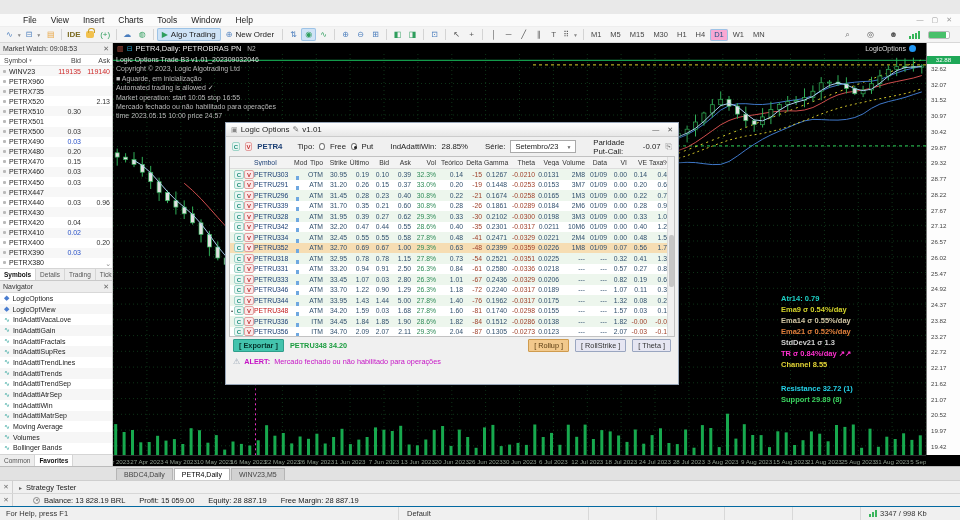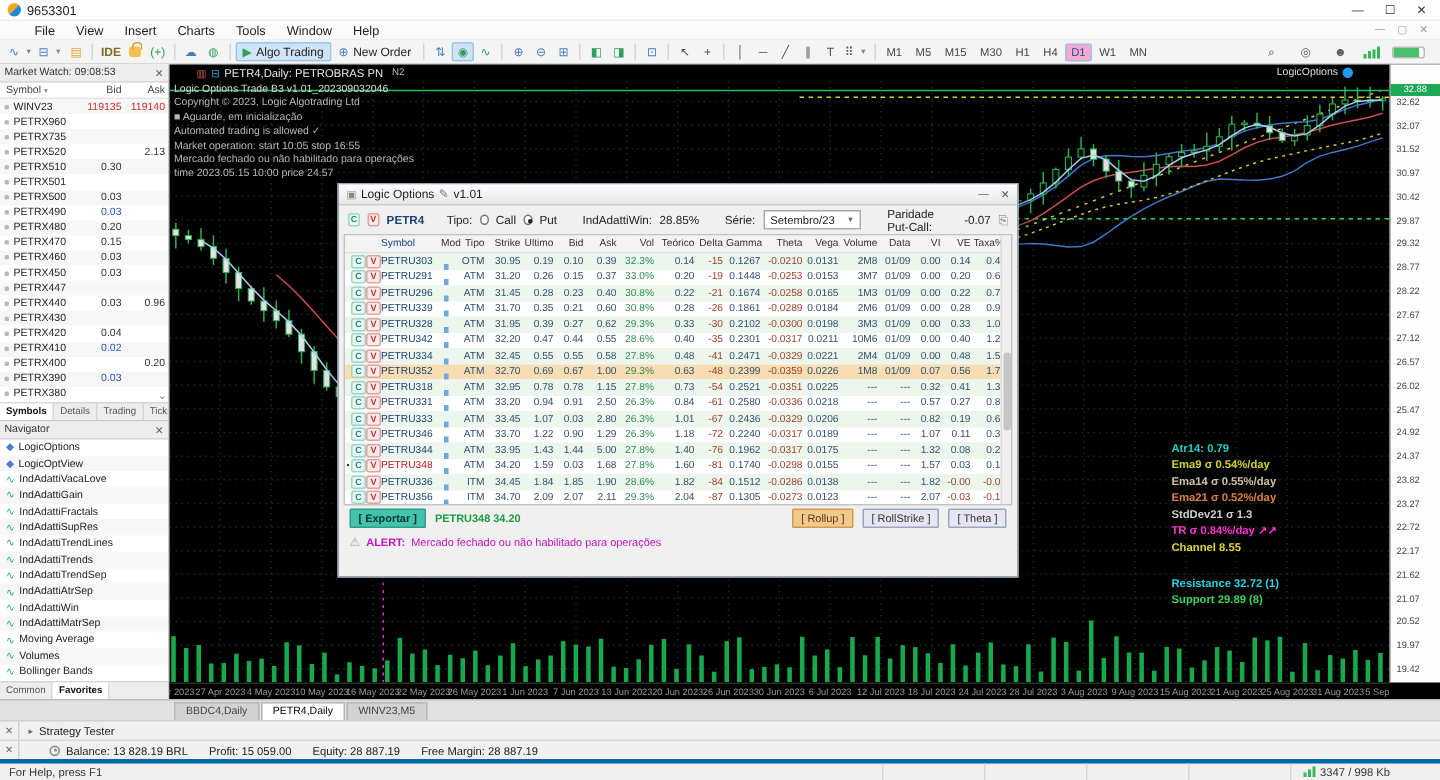--- a/index.html
+++ b/index.html
@@ -55,21 +55,21 @@
 .ptab{padding:0 4px;display:flex;align-items:center;border-right:1px solid #d5d5d5;white-space:nowrap;}
 .ptab.active{background:#fff;color:#111;font-weight:bold;}
 #nav-panel{position:absolute;left:0;top:280px;width:113px;height:186px;background:#fff;border-right:1px solid #c9c9c9;border-top:1px solid #c9c9c9;overflow:hidden;}
 #nav-items{height:161px;overflow:hidden;}
 .nitem{display:flex;align-items:center;gap:3px;height:10.7px;padding-left:4px;font-size:7px;color:#222;}
 .nitem:nth-child(even){background:#f6f6f6;}
 .nico-ea{color:#4a7dd0;font-size:7px;}
 .nico-ind{color:#2aa198;font-size:7px;}
 
 #chart-area{position:absolute;left:113px;top:43px;width:847px;height:423px;background:#000;}
-#chart-caption{height:11px;display:flex;align-items:center;gap:3px;padding:0 18px;font-size:7.5px;color:#e8e8e8;white-space:nowrap;}
+#chart-caption{height:11px;display:flex;align-items:center;gap:3px;padding:0 4px;font-size:7.5px;color:#e8e8e8;white-space:nowrap;}
 .capico1{color:#d05b4a;font-size:7px;}
 .capico2{color:#2aa1c9;font-size:7px;}
 .n2badge{color:#bbb;font-size:6.5px;margin-left:3px;}
 #ea-label{margin-left:auto;display:flex;align-items:center;gap:3px;color:#ddd;font-size:7px;margin-right:40px;}
 #ea-label .b{width:7px;height:7px;border-radius:50%;background:#2196f3;display:inline-block;}
 #plot{position:absolute;left:0;top:11px;width:813px;height:401px;overflow:hidden;}
 #chart-svg{position:absolute;left:0;top:0;}
 #ea-comment{position:absolute;left:3px;top:1px;font-size:7px;line-height:9.4px;color:#b9b9b9;white-space:pre;}
 #ea-comment div:first-child{color:#d8d8d8;}
 .anno{position:absolute;font-size:7.5px;white-space:nowrap;font-weight:bold;}
@@ -82,21 +82,21 @@
 #chart-tabs{position:absolute;left:0;top:466px;width:960px;height:14px;background:#e2e2e2;border-top:1px solid #bbb;display:flex;align-items:flex-end;padding-left:116px;gap:1px;font-size:7px;}
 .ctab{height:12px;padding:0 7px;display:flex;align-items:center;background:#d2d2d2;border:1px solid #b5b5b5;border-bottom:none;color:#444;white-space:nowrap;}
 .ctab.active{background:#fff;color:#000;}
 
 #tester-bar{position:absolute;left:0;top:480px;width:960px;height:13px;background:#f0f0f0;border-top:1px solid #cfcfcf;display:flex;align-items:center;font-size:7.5px;}
 #toolbox-bar{position:absolute;left:0;top:493px;width:960px;height:13px;background:#f0f0f0;border-top:1px solid #d7d7d7;display:flex;align-items:center;font-size:7.5px;gap:14px;}
 .closebox{width:13px;height:100%;display:flex;align-items:center;justify-content:center;border-right:1px solid #d0d0d0;color:#666;font-size:6.5px;}
 .barlbl{display:flex;align-items:center;gap:4px;padding-left:6px;color:#222;}
 .circ-ico{width:7px;height:7px;border:1px solid #888;border-radius:50%;display:inline-block;position:relative;}
 .circ-ico:before{content:"";position:absolute;left:1.5px;top:1.5px;width:2px;height:2px;background:#888;border-radius:50%;}
-#status-bar{position:absolute;left:0;top:506px;width:960px;height:14px;background:#f0f0f0;border-top:3px solid #0369a1;display:flex;align-items:center;font-size:7.5px;color:#333;}
+#status-bar{position:absolute;left:0;top:506px;width:960px;height:14px;background:#f0f0f0;border-top:1px solid #0369a1;display:flex;align-items:center;font-size:7.5px;color:#333;}
 .seg{height:100%;display:flex;align-items:center;padding:0 8px;border-left:1px solid #d8d8d8;}
 #status-help{flex:1;padding-left:6px;}
 .traffic-ico{display:flex;align-items:flex-end;gap:1px;height:7px;margin-right:3px;}
 .traffic-ico i{width:2px;background:#3cb55e;display:block;}
 
 #dialog{position:absolute;left:225px;top:122px;width:454px;height:263px;background:#f0f0f0;border:1px solid #98a6b8;box-shadow:3px 4px 10px rgba(0,0,0,.45);z-index:40;}
 #dlg-title{height:14px;background:linear-gradient(#fefefe,#e7e7e7);border-bottom:1px solid #ccc;display:flex;align-items:center;gap:3px;padding:0 5px;font-size:8px;color:#222;}
 #dlg-title .ctl{margin-left:auto;display:flex;gap:8px;color:#555;font-size:7px;}
 #dlg-filter{height:19px;display:flex;align-items:center;gap:5px;padding:0 6px;font-size:7.8px;color:#222;}
 .mini{width:10px;height:9px;line-height:9px;text-align:center;border-radius:2px;font-size:6px;font-weight:bold;}
@@ -131,29 +131,20 @@
 .einfo{color:#1b9c3f;font-weight:bold;}
 #dlg-alert{height:14px;display:flex;align-items:center;gap:4px;padding:0 7px;font-size:7.3px;color:#c513c5;}
 #dlg-alert .warn{color:#98a5b5;font-size:8px;}
 #dlg-alert b{font-weight:bold;}
 </style>
 </head>
 <body>
 
 <div id="screen">
 
-  <div id="titlebar">
-    <span class="app-ico"></span>
-    <span>9653301</span>
-    <div class="wctl">
-      <span>—</span>
-      <span>☐</span>
-      <span>✕</span>
-    </div>
-  </div>
 
   <div id="menubar">
     <div id="menu-items">
         <div class="mitem">File</div>
         <div class="mitem">View</div>
         <div class="mitem">Insert</div>
         <div class="mitem">Charts</div>
         <div class="mitem">Tools</div>
         <div class="mitem">Window</div>
         <div class="mitem">Help</div>
@@ -961,20 +952,23 @@
         <span class="circ-ico"></span>
       <span>Balance: 13 828.19 BRL</span>
       </div>
     <span>Profit: 15 059.00</span>
     <span>Equity: 28 887.19</span>
     <span>Free Margin: 28 887.19</span>
   </div>
 
   <div id="status-bar">
     <span id="status-help">For Help, press F1</span>
+    <div class="seg" style="width:190px;">
+        <span>Default</span>
+      </div>
     <div class="seg" style="width:68px;"></div>
     <div class="seg" style="width:68px;"></div>
     <div class="seg" style="width:68px;"></div>
     <div class="seg" style="width:68px;"></div>
     <div class="seg" style="width:100px;">
       <span class="traffic-ico">
           <i style="height:3px"></i>
           <i style="height:5px"></i>
           <i style="height:7px"></i>
         </span>
@@ -992,21 +986,21 @@
         <span>—</span>
         <span>✕</span>
       </div>
     </div>
     <div id="dlg-filter">
       <span class="mini c">C</span>
       <span class="mini v">V</span>
       <b style="color:#1b3f74;">PETR4</b>
       <span style="margin-left:10px;">Tipo:</span>
       <span class="radio"></span>
-      <span>Call</span>
+      <span>Free</span>
       <span class="radio sel"></span>
       <span>Put</span>
       <span style="margin-left:12px;">IndAdattiWin:</span>
       <span>28.85%</span>
       <span style="margin-left:12px;">Série:</span>
       <span class="selbox">
           <span>Setembro/23</span>
           <span class="dd">▼</span>
         </span>
       <span style="margin-left:12px;">Paridade Put-Call:</span>

